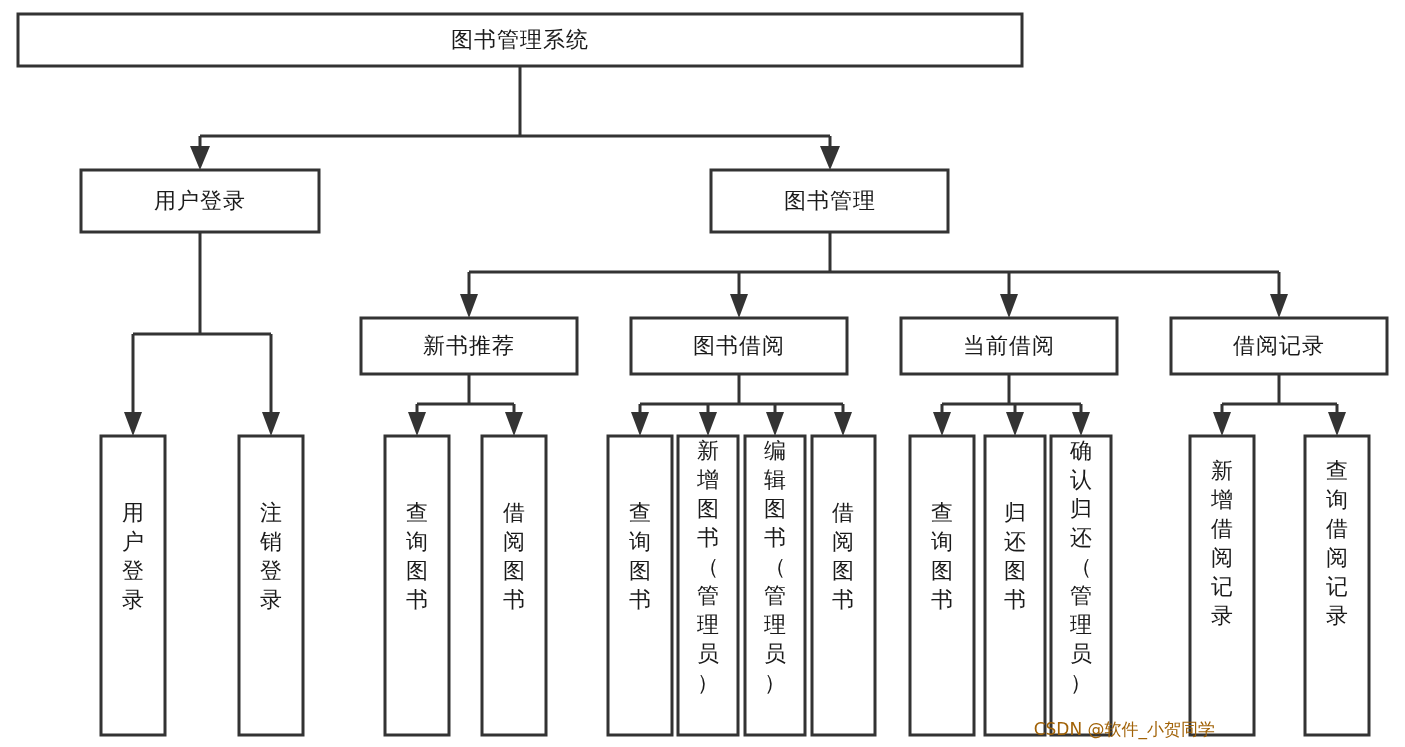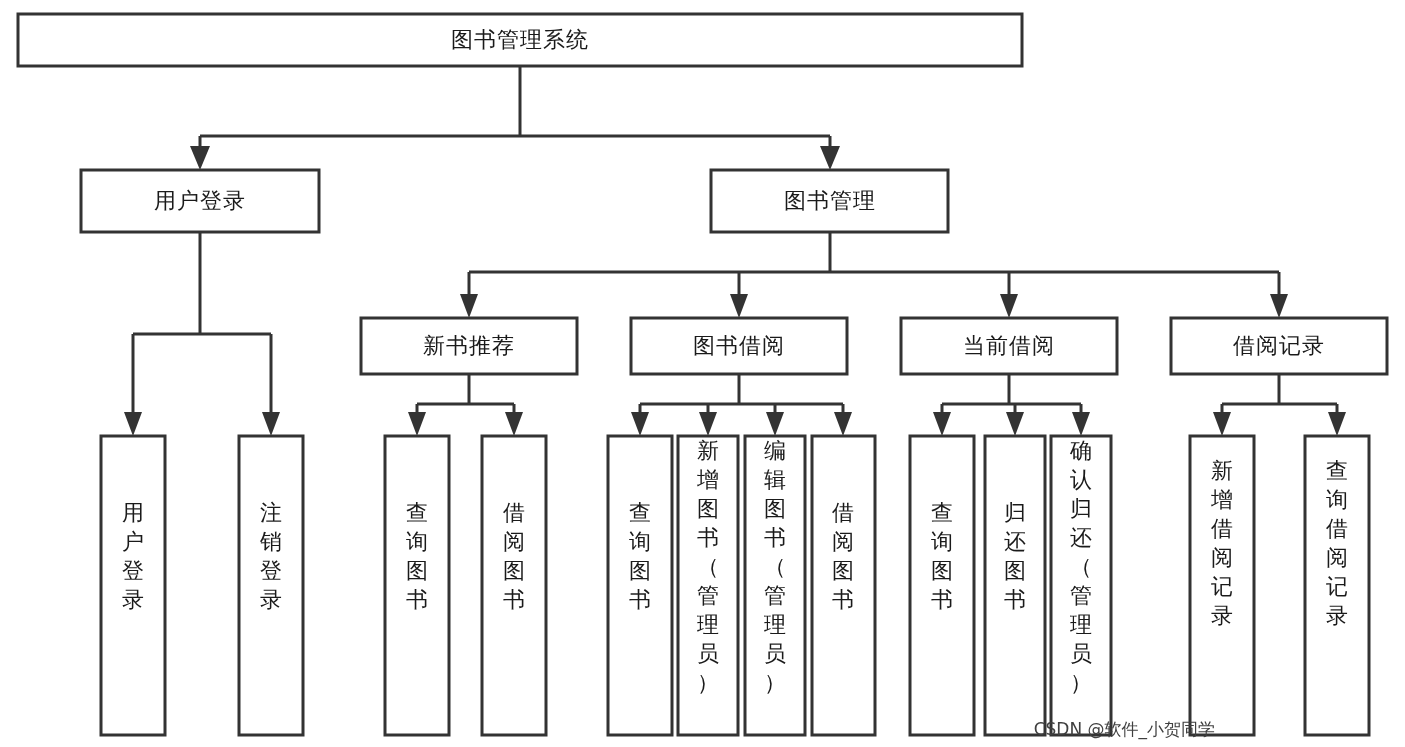--- a/index.html
+++ b/index.html
@@ -56,21 +56,21 @@
     fill: #1a1a1a;
     text-anchor: middle;
     letter-spacing: 0px;
   }
   .watermark {
     position: absolute;
     right: 10px;
     bottom: 6px;
     font-family: "DejaVu Sans", "Liberation Sans", sans-serif;
     font-size: 17px;
-    color: #404040;
+    color: #a16207;
     white-space: nowrap;
     user-select: none;
   }
 </style>
 </head>
 <body>
 
 <div id="diagram-root">
 
   <svg class="flow" viewBox="0 0 1405 747" xmlns="http://www.w3.org/2000/svg">

